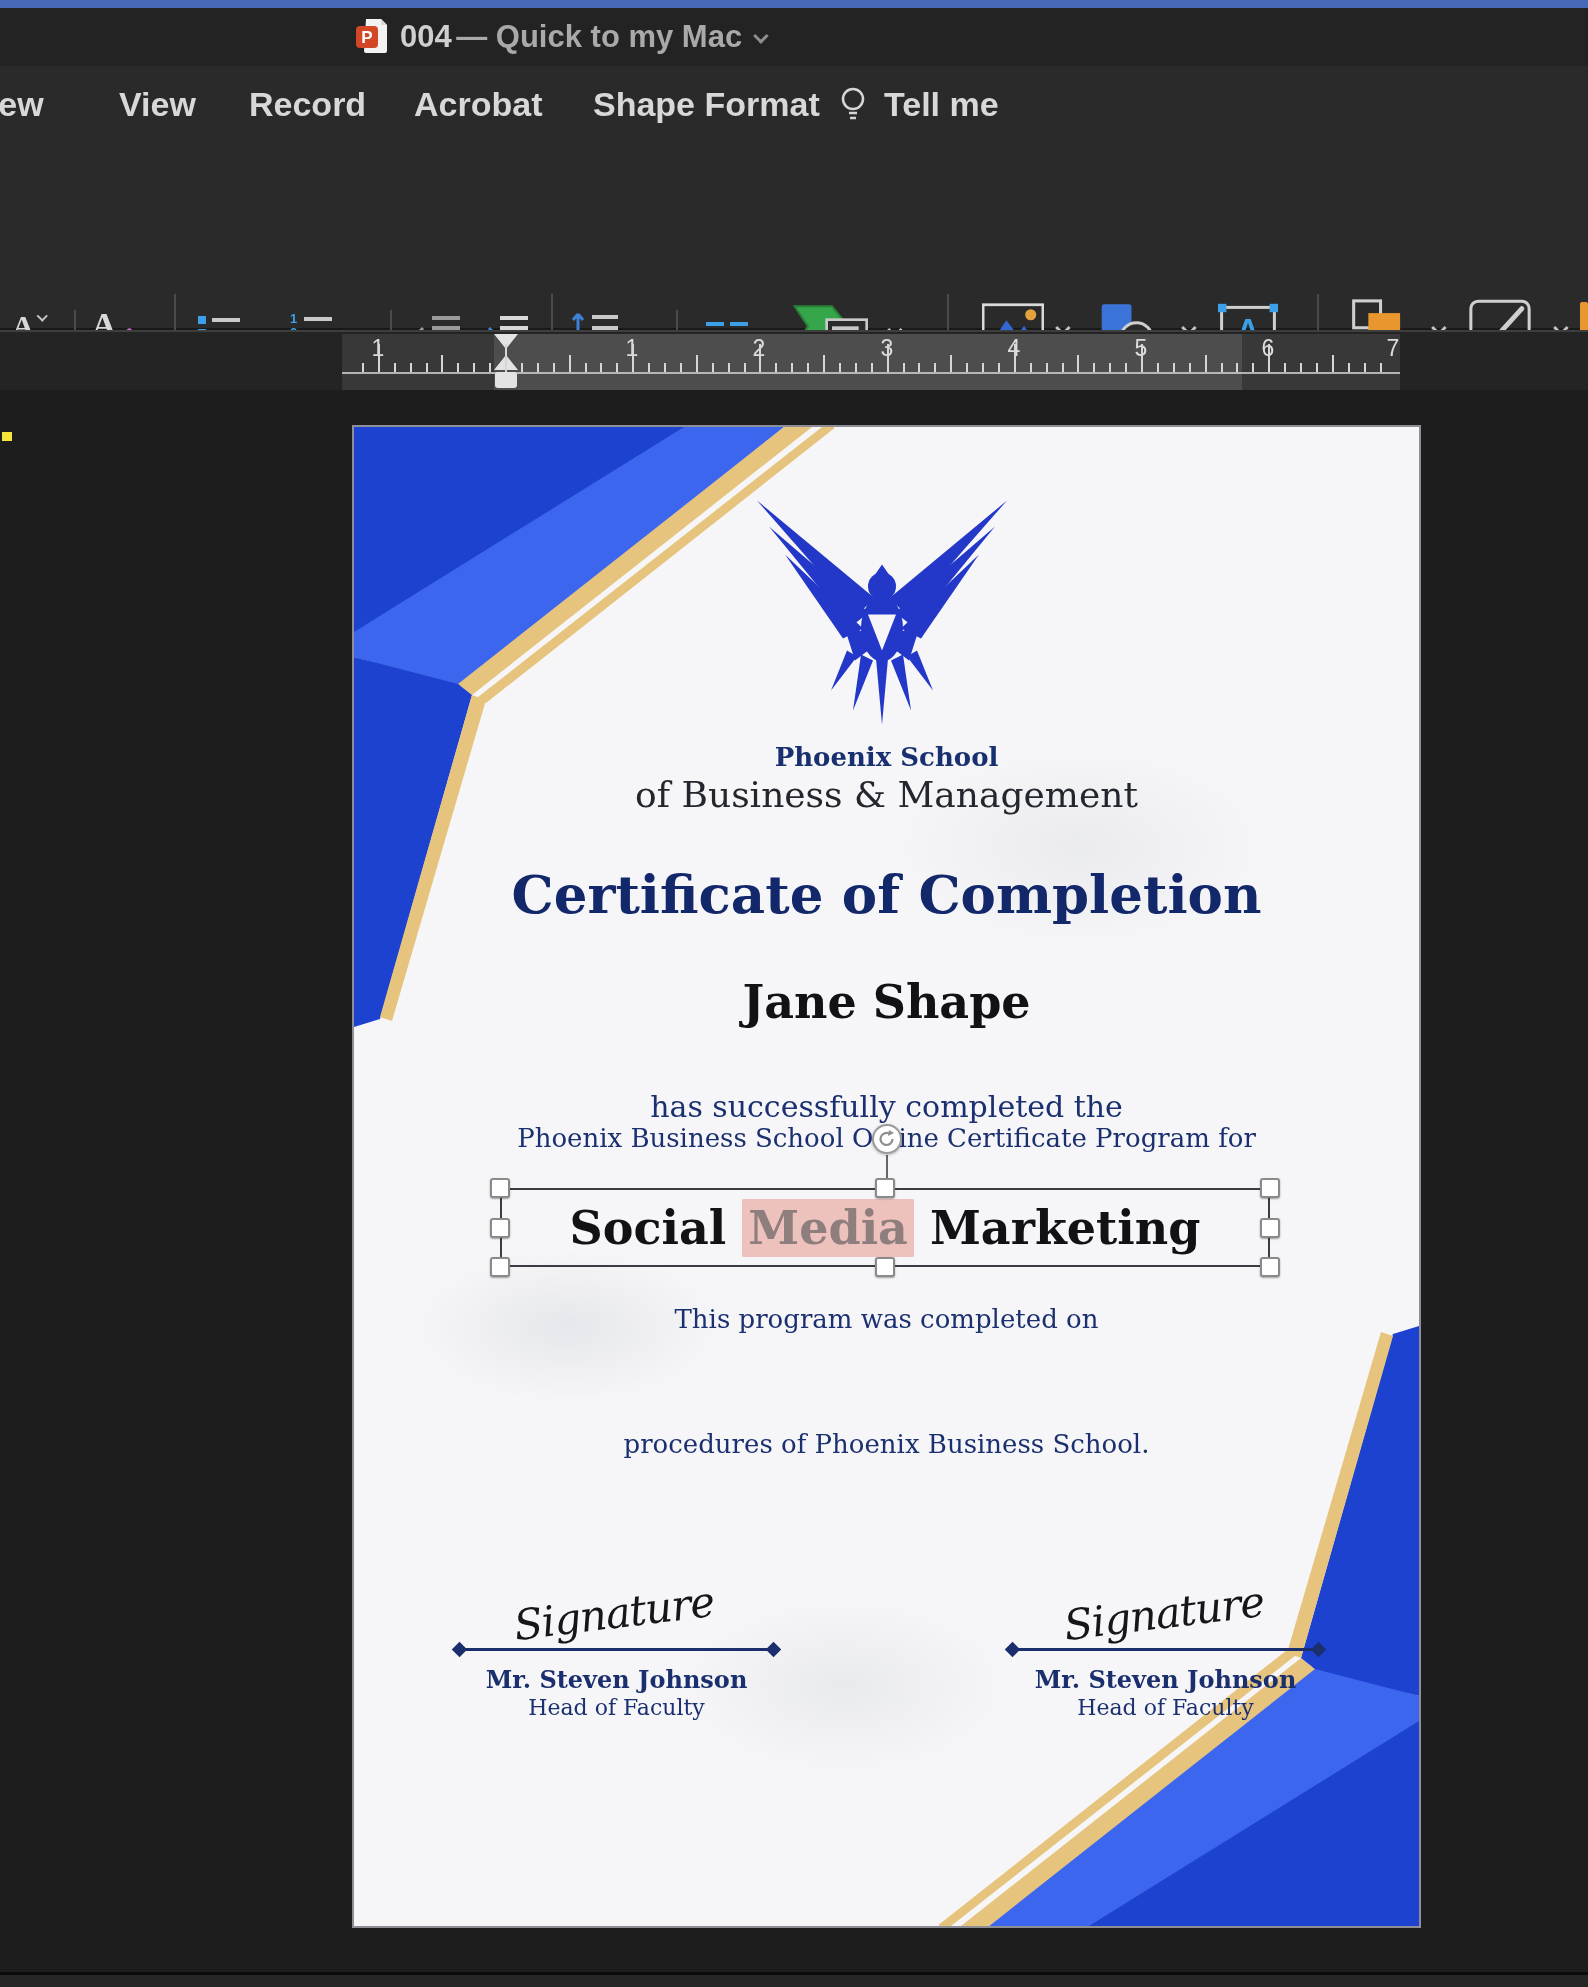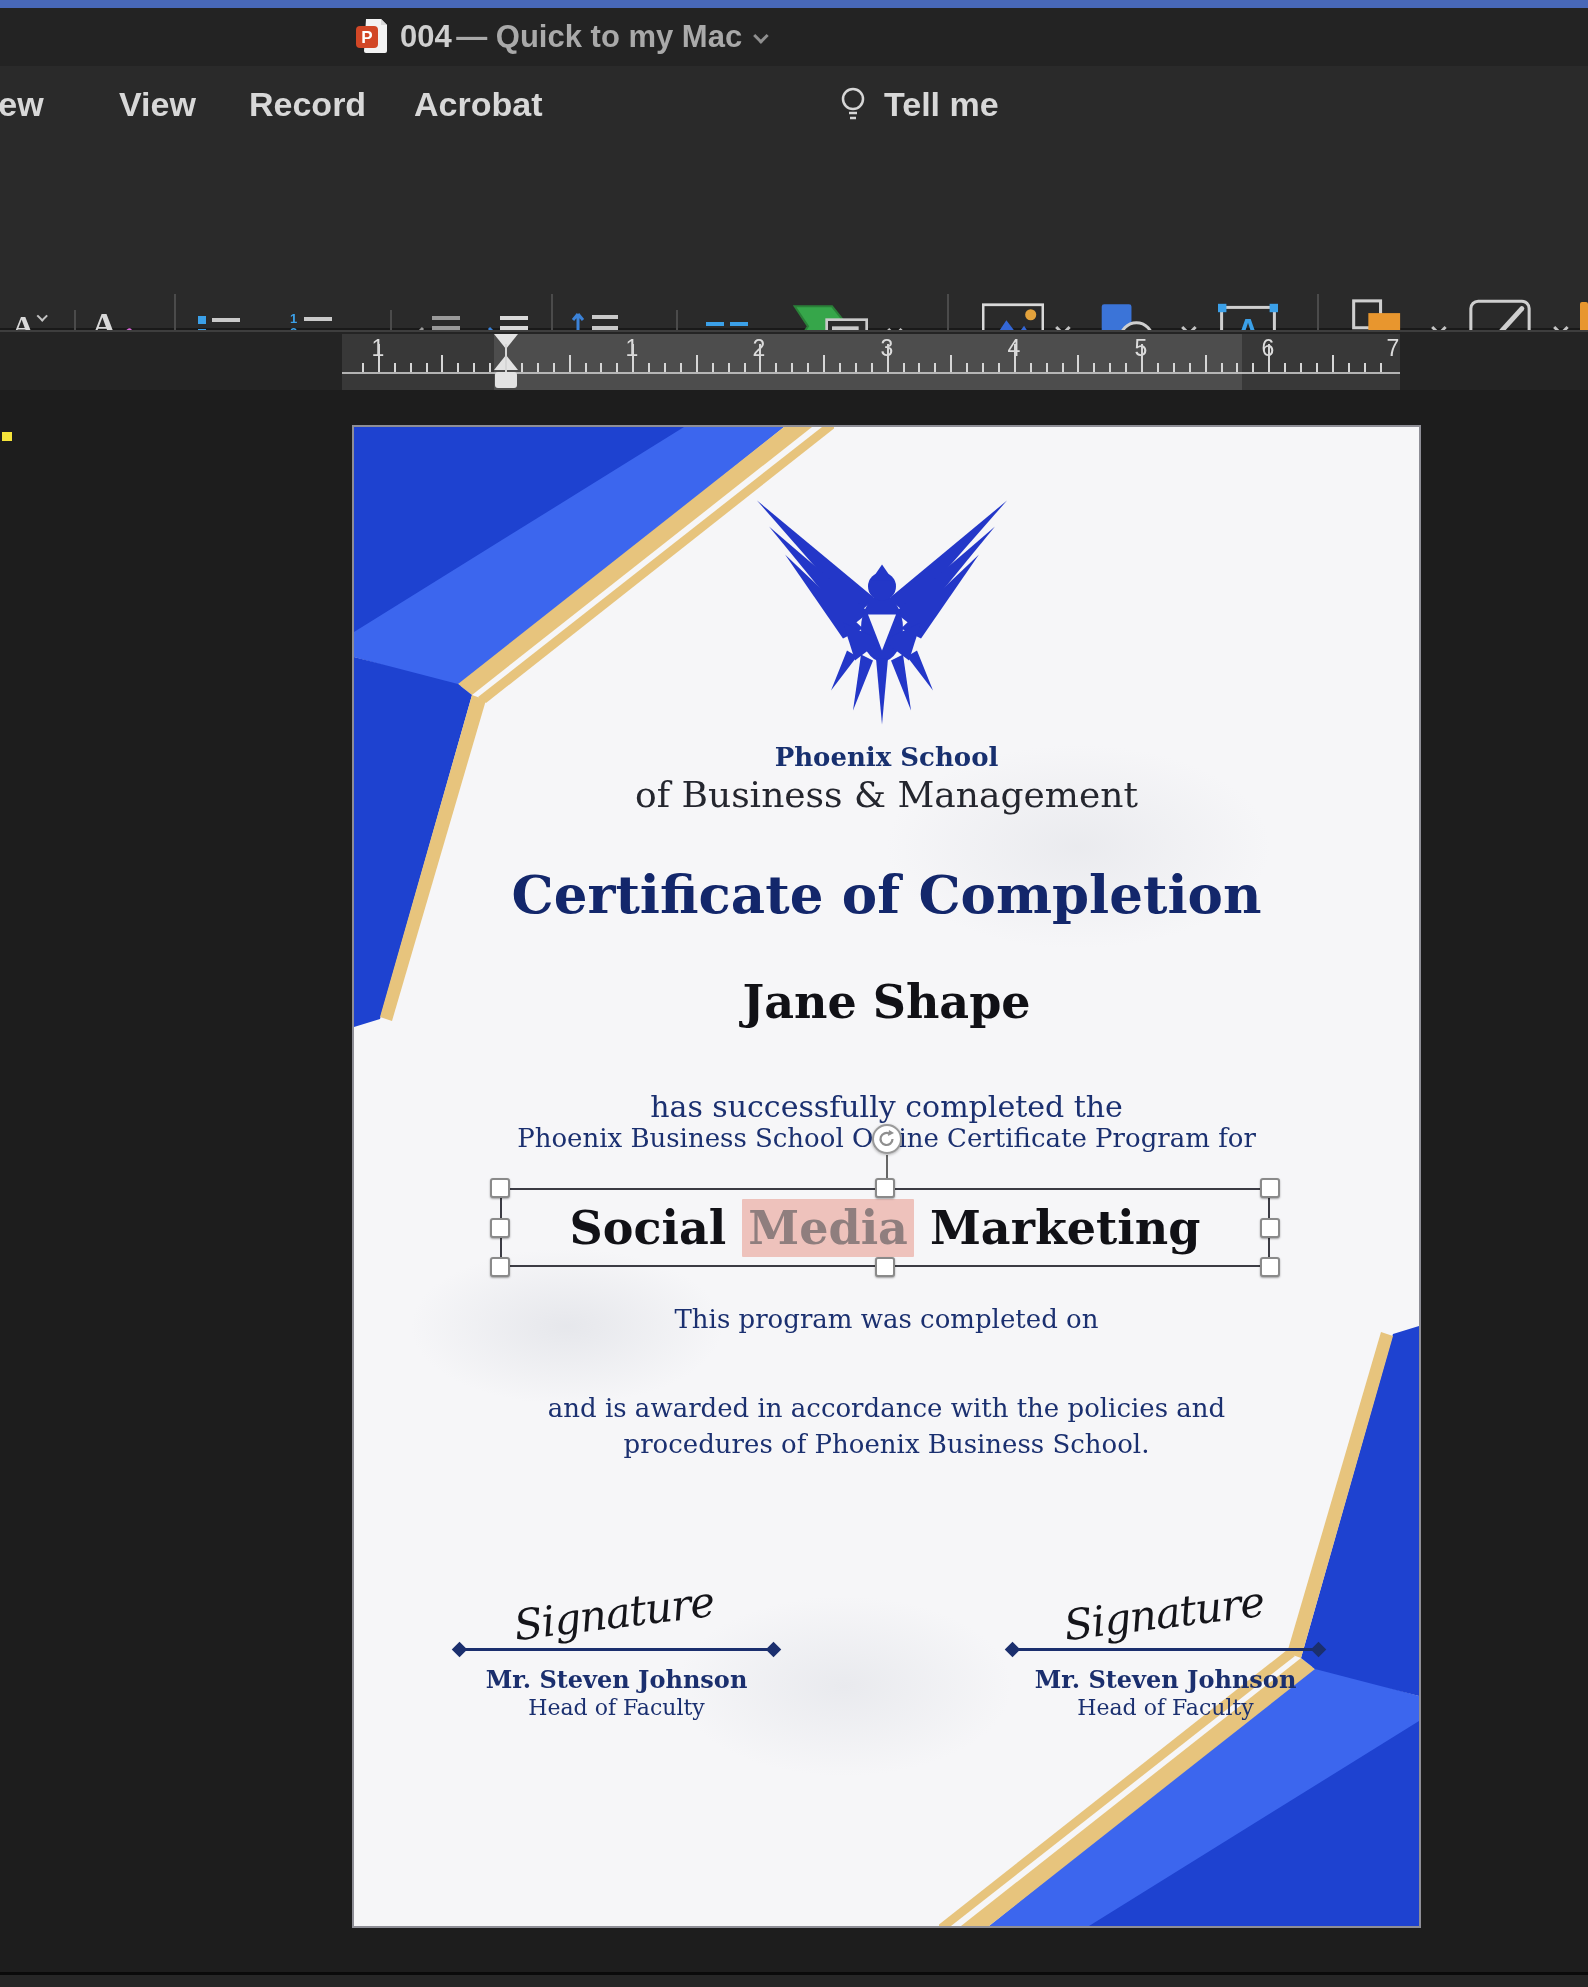--- a/index.html
+++ b/index.html
@@ -101,20 +101,21 @@
       <span class="title-rest">— Quick to my Mac</span></span>
       <span class="chev dim"></span>
     </div>
   </div>
 
   <div class="menubar">
     <span class="menu-item" style="left:-30px">view</span>
     <span class="menu-item" style="left:119px">View</span>
     <span class="menu-item" style="left:249px">Record</span>
     <span class="menu-item" style="left:414px">Acrobat</span>
+    <span class="menu-item" style="left:593px">Shape Format</span>
     <svg class="bulb" style="left:838px" width="30" height="40" viewBox="0 0 30 40">
       <circle cx="15" cy="13" r="10" fill="none" stroke="#d6d6d6" stroke-width="2.5"></circle>
       <line x1="11" y1="27" x2="19" y2="27" stroke="#d6d6d6" stroke-width="2.5"></line>
       <line x1="12" y1="32" x2="18" y2="32" stroke="#d6d6d6" stroke-width="2.5"></line>
     </svg>
     <span class="menu-item" style="left:884px">Tell me</span>
   </div>
 
   <div class="ribbon">
 
@@ -446,21 +447,20 @@
       <div class="handle" style="left:136px;top:751px"></div>
       <div class="handle" style="left:521px;top:751px"></div>
       <div class="handle" style="left:906px;top:751px"></div>
       <div class="handle" style="left:136px;top:791px"></div>
       <div class="handle" style="left:906px;top:791px"></div>
       <div class="handle" style="left:136px;top:830px"></div>
       <div class="handle" style="left:521px;top:830px"></div>
       <div class="handle" style="left:906px;top:830px"></div>
 
       <div class="cert-text navy" style="top:877px;font-size:26px">This program was completed on</div>
-      <div class="cert-text navy" style="top:966px;font-size:26px">and is awarded in accordance with the policies and</div>
       <div class="cert-text navy" style="top:1002px;font-size:26px">procedures of Phoenix Business School.</div>
 
       <div class="cert-text script" style="left:60px;width:400px;top:1162px;transform:rotate(-7deg)">Signature</div>
       <div class="sigline" style="left:103px;top:1221px;width:318px"></div>
       <div class="diamond" style="left:100px;top:1217px"></div>
       <div class="diamond" style="left:414px;top:1217px"></div>
       <div class="cert-text" style="left:-270px;top:1238px;font-size:24px;font-weight:bold;color:#1b2f6e">Mr. Steven Johnson</div>
       <div class="cert-text" style="left:-270px;top:1268px;font-size:22px;color:#1b3070">Head of Faculty</div>
 
       <div class="cert-text script" style="left:610px;width:400px;top:1162px;transform:rotate(-7deg)">Signature</div>

